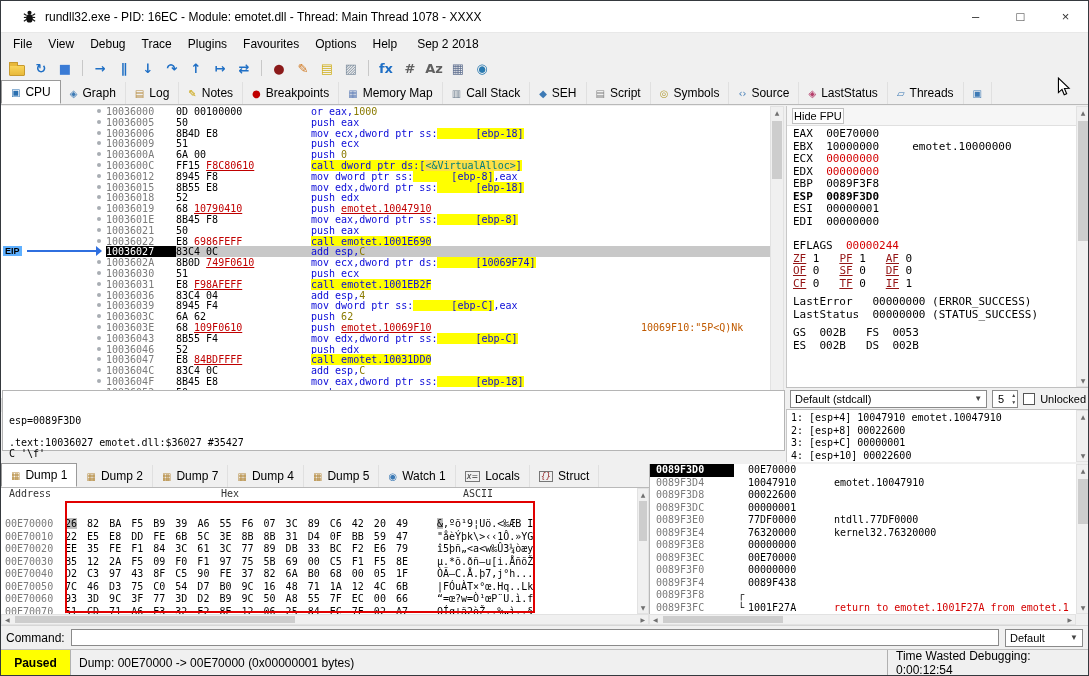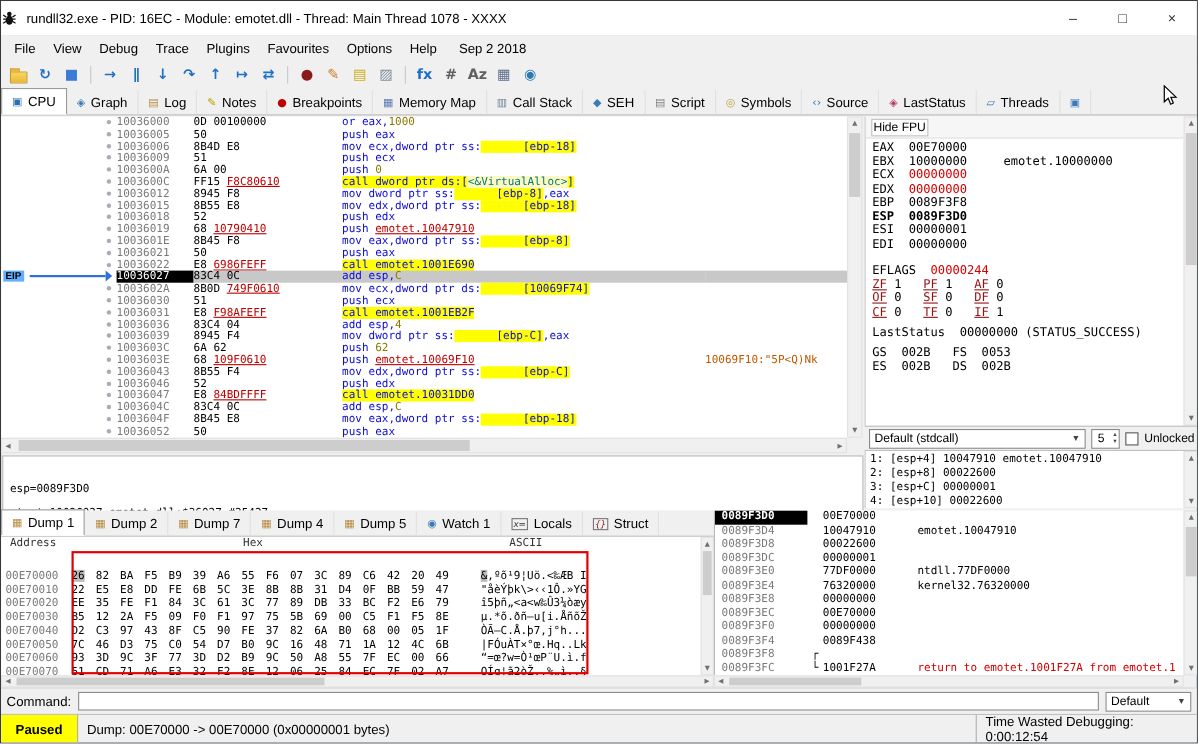--- a/index.html
+++ b/index.html
@@ -1,21 +1,21 @@
 <!DOCTYPE html>
 <html><head>
 <meta charset="utf-8">
 <style>
   html,body{margin:0;padding:0;background:#d8d8d8;}
   *{box-sizing:border-box;}
   .window{position:relative;width:1089px;height:676px;background:#f0f0f0;border:1px solid #35393e;
     overflow:hidden;font-family:"Liberation Sans",sans-serif;color:#000;}
   
   .titlebar{position:absolute;left:0;top:0;width:100%;height:32px;background:#ffffff;
-    display:flex;align-items:center;padding-left:0;border-bottom:1px solid #e8e8e8;}
+    display:flex;align-items:center;padding-left:21px;border-bottom:1px solid #e8e8e8;}
   .title-text{font-size:12px;margin-left:8px;}
   .win-btns{margin-left:auto;display:flex;height:100%;}
   .win-btn{width:45px;display:flex;align-items:center;justify-content:center;font-size:13px;color:#333;}
   
   .menubar{position:absolute;left:0;top:32px;width:100%;height:22px;display:flex;align-items:center;
     padding-left:4px;font-size:12px;background:#f0f0f0;}
   .menu-item{padding:2px 8px;}
   .menu-date{margin-left:12px;}
   
   .toolbar{position:absolute;left:0;top:54px;width:100%;height:26px;display:flex;align-items:center;
@@ -53,30 +53,30 @@
   .eip-line{position:absolute;left:26px;right:10px;top:4px;height:2px;background:#2f6fdf;}
   .eip-arrow{position:absolute;right:4px;top:0;width:0;height:0;border-left:6px solid #2f6fdf;
     border-top:5px solid transparent;border-bottom:5px solid transparent;}
   
   .tk-b{color:#000;}
   .tk-rl{color:#c00000;text-decoration:underline;}
   .tk-i{color:#0b0bd7;}
   .tk-n{color:#8a7a00;}
   .tk-m{color:#0b0bd7;background:#ffff00;padding-left:38px;}
   .tk-c{color:#0b0bd7;background:#ffff00;}
-  .tk-cs{color:#007b7b;background:#fef9c3;}
+  .tk-cs{color:#007b7b;background:#fde047;}
   .tk-sr{color:#c00000;text-decoration:underline;}
   .tk-cm{color:#c05a00;}
   .tk-rn,.tk-rv,.tk-ra{color:#000;margin-top:48px;}
   .tk-rnb,.tk-rvb{color:#000;font-weight:bold;}
   .tk-rr{color:#d40000;}
   .tk-rf{color:#941414;text-decoration:underline;}
   .tk-sel{background:#bdbdbd;}
   
-  .infobox{position:absolute;left:1px;top:413px;width:783px;height:61px;background:#fff;border:1px solid #b5b5b5;
+  .infobox{position:absolute;left:1px;top:389px;width:783px;height:61px;background:#fff;border:1px solid #b5b5b5;
     font:10px "DejaVu Sans Mono",monospace;padding:2px 6px;white-space:pre;}
   .info-footer{position:absolute;left:6px;bottom:2px;}
   
   .regpanel{position:absolute;left:785px;top:105px;width:290px;height:281px;background:#fff;overflow:hidden;
     border-left:1px solid #c8c8c8;}
   .reg-header{height:20px;background:#f6f6f6;border-bottom:1px solid #e0e0e0;display:flex;align-items:center;padding-left:5px;}
   .hidefpu{font-size:11px;border:1px solid #c0c0c0;background:#fdfdfd;padding:1px 1px;}
   .rline{font:11px "DejaVu Sans Mono",monospace;height:12.5px;line-height:12.5px;white-space:pre;padding-left:6px;}
   .rline.blank{height:6px;}
   
@@ -321,20 +321,21 @@
         <div class="rline" data-name="register-line"><span class="tk-rnb" data-name="text-token">ESP  </span><span class="tk-rvb" data-name="text-token">0089F3D0</span></div>
         <div class="rline" data-name="register-line"><span class="tk-rn" data-name="text-token">ESI  </span><span class="tk-rv" data-name="text-token">00000001</span></div>
         <div class="rline" data-name="register-line"><span class="tk-rn" data-name="text-token">EDI  </span><span class="tk-rv" data-name="text-token">00000000</span></div>
         <div class="rline blank" data-name="register-line"></div>
         <div class="rline blank" data-name="register-line"></div>
         <div class="rline" data-name="register-line"><span class="tk-rn" data-name="text-token">EFLAGS  </span><span class="tk-rr" data-name="text-token">00000244</span></div>
         <div class="rline" data-name="register-line"><span class="tk-rf" data-name="text-token">ZF</span><span class="tk-rv" data-name="text-token"> 1   </span><span class="tk-rf" data-name="text-token">PF</span><span class="tk-rv" data-name="text-token"> 1   </span><span class="tk-rf" data-name="text-token">AF</span><span class="tk-rv" data-name="text-token"> 0</span></div>
         <div class="rline" data-name="register-line"><span class="tk-rf" data-name="text-token">OF</span><span class="tk-rv" data-name="text-token"> 0   </span><span class="tk-rf" data-name="text-token">SF</span><span class="tk-rv" data-name="text-token"> 0   </span><span class="tk-rf" data-name="text-token">DF</span><span class="tk-rv" data-name="text-token"> 0</span></div>
         <div class="rline" data-name="register-line"><span class="tk-rf" data-name="text-token">CF</span><span class="tk-rv" data-name="text-token"> 0   </span><span class="tk-rf" data-name="text-token">TF</span><span class="tk-rv" data-name="text-token"> 0   </span><span class="tk-rf" data-name="text-token">IF</span><span class="tk-rv" data-name="text-token"> 1</span></div>
         <div class="rline blank" data-name="register-line"></div>
+        <div class="rline" data-name="register-line"><span class="tk-rn" data-name="text-token">LastError   </span><span class="tk-rv" data-name="text-token">00000000 (ERROR_SUCCESS)</span></div>
         <div class="rline" data-name="register-line"><span class="tk-rn" data-name="text-token">LastStatus  </span><span class="tk-rv" data-name="text-token">00000000 (STATUS_SUCCESS)</span></div>
         <div class="rline blank" data-name="register-line"></div>
         <div class="rline" data-name="register-line"><span class="tk-rn" data-name="text-token">GS  </span><span class="tk-rv" data-name="text-token">002B</span><span class="tk-rv" data-name="text-token">   </span><span class="tk-rn" data-name="text-token">FS  </span><span class="tk-rv" data-name="text-token">0053</span></div>
         <div class="rline" data-name="register-line"><span class="tk-rn" data-name="text-token">ES  </span><span class="tk-rv" data-name="text-token">002B</span><span class="tk-rv" data-name="text-token">   </span><span class="tk-rn" data-name="text-token">DS  </span><span class="tk-rv" data-name="text-token">002B</span></div>
       </div>
   </div>
   <div class="sb v" style="left:1075px;top:105px;width:14px;height:281px;" data-name="registers-scrollbar">
     <span class="sba up" data-name="scroll-up-icon">▲</span>
     <span class="sba down" data-name="scroll-down-icon">▼</span>
     <div class="sbt" style="left:1px;right:1px;top:14px;height:120px;" data-name="scroll-thumb"></div>

